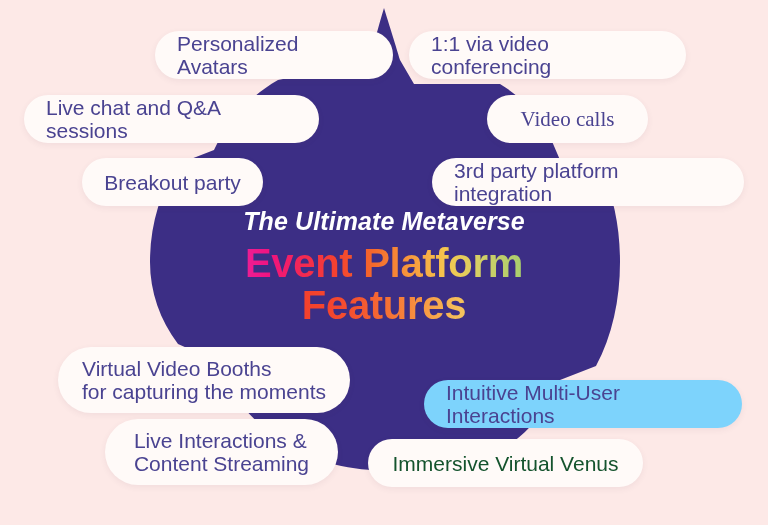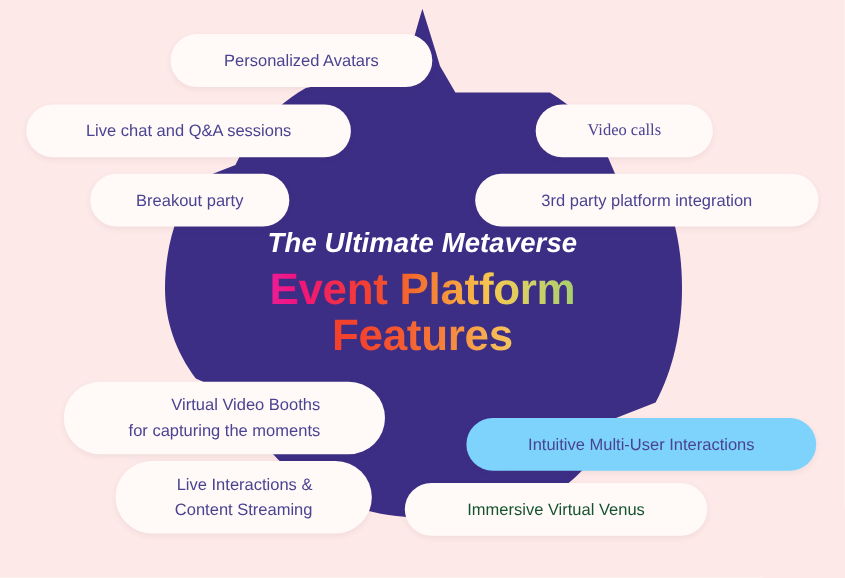--- a/index.html
+++ b/index.html
@@ -72,27 +72,27 @@
     color: transparent;
     -webkit-text-fill-color: transparent;
     display: inline-block;
   }
 
   
   .pill {
     position: absolute;
     background: #FFFAF8;
     color: #4A4391;
-    font-size: 15px;
+    font-size: 21px;
     line-height: 23px;
     border-radius: 999px;
     display: flex;
     align-items: center;
     justify-content: center;
-    text-align: right;
+    text-align: left;
     box-sizing: border-box;
     padding: 0 22px;
     box-shadow: 0 2px 6px rgba(90, 60, 90, 0.07);
     white-space: pre-line;
   }
 
   .pill-personalized-avatars      { left: 155px; top:  31px; width: 238px; height: 48px; }
   .pill-video-conferencing        { left: 409px; top:  31px; width: 277px; height: 48px; }
   .pill-live-chat                 { left:  24px; top:  95px; width: 295px; height: 48px; }
   .pill-video-calls               { left: 487px; top:  95px; width: 161px; height: 48px; font-family: Liberation Serif, serif; }
@@ -137,20 +137,21 @@
   <div class="headline">
     <div class="headline-sub" style="color: rgb(255, 255, 255);">The Ultimate Metaverse</div>
     <div class="headline-main">
       <div><span class="grad-line-1">Event Platform</span></div>
       <div><span class="grad-line-2">Features</span></div>
     </div>
   </div>
 
   <div class="pill pill-personalized-avatars" style="background: rgb(255, 250, 248); color: rgb(74, 67, 145);">Personalized Avatars</div>
 
+  <div class="pill pill-video-conferencing" style="background: rgb(255, 250, 248); color: rgb(74, 67, 145);">1:1 via video conferencing</div>
 
   <div class="pill pill-live-chat" style="background: rgb(255, 250, 248); color: rgb(74, 67, 145);">Live chat and Q&amp;A sessions</div>
 
   <div class="pill pill-video-calls" style="background: rgb(255, 250, 248); color: rgb(74, 67, 145);">Video calls</div>
 
   <div class="pill pill-breakout-rooms" style="background: rgb(255, 250, 248); color: rgb(74, 67, 145);">Breakout party</div>
 
   <div class="pill pill-3rd-party" style="background: rgb(255, 250, 248); color: rgb(74, 67, 145);">3rd party platform integration</div>
 
   <div class="pill pill-photo-booths" style="background: rgb(255, 250, 248); color: rgb(74, 67, 145);">Virtual Video Booths

